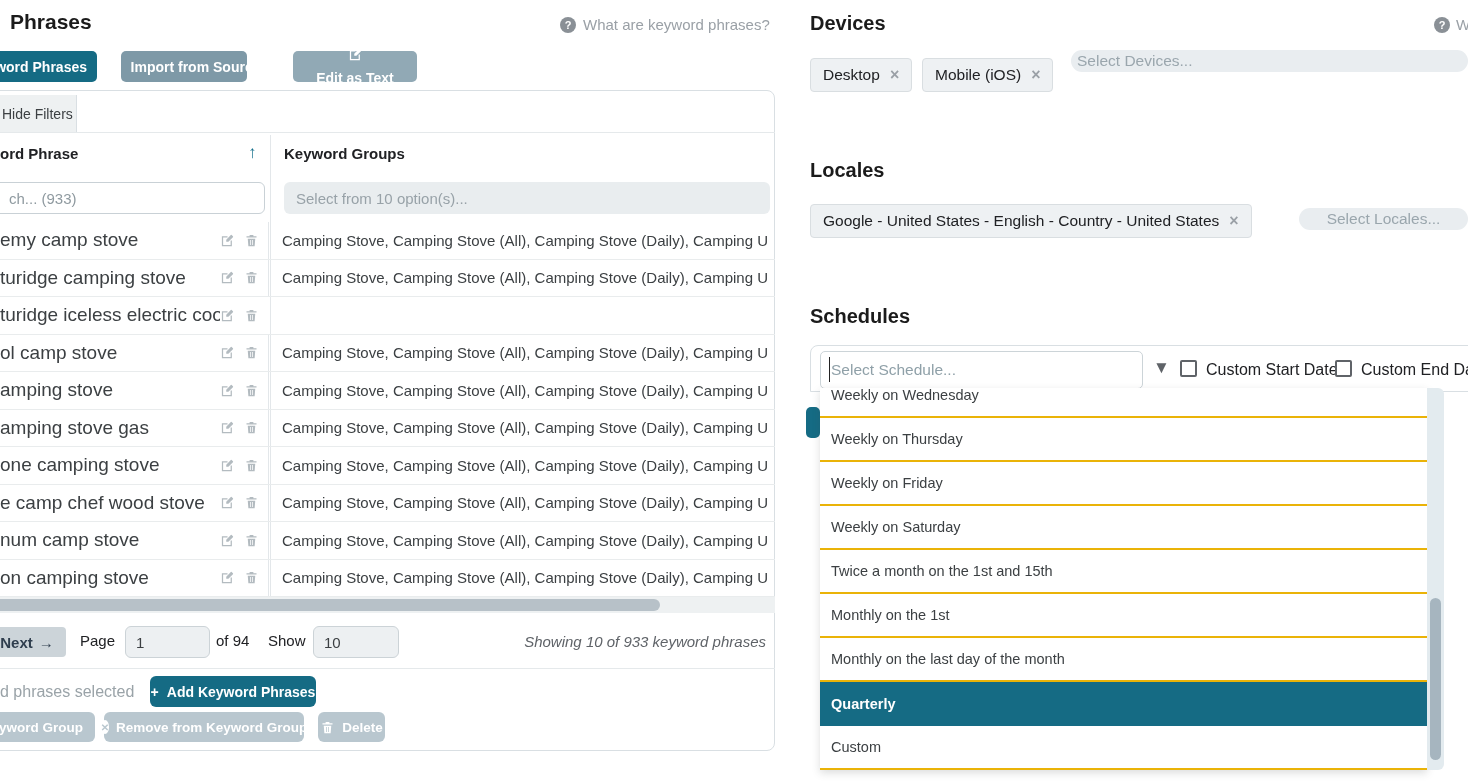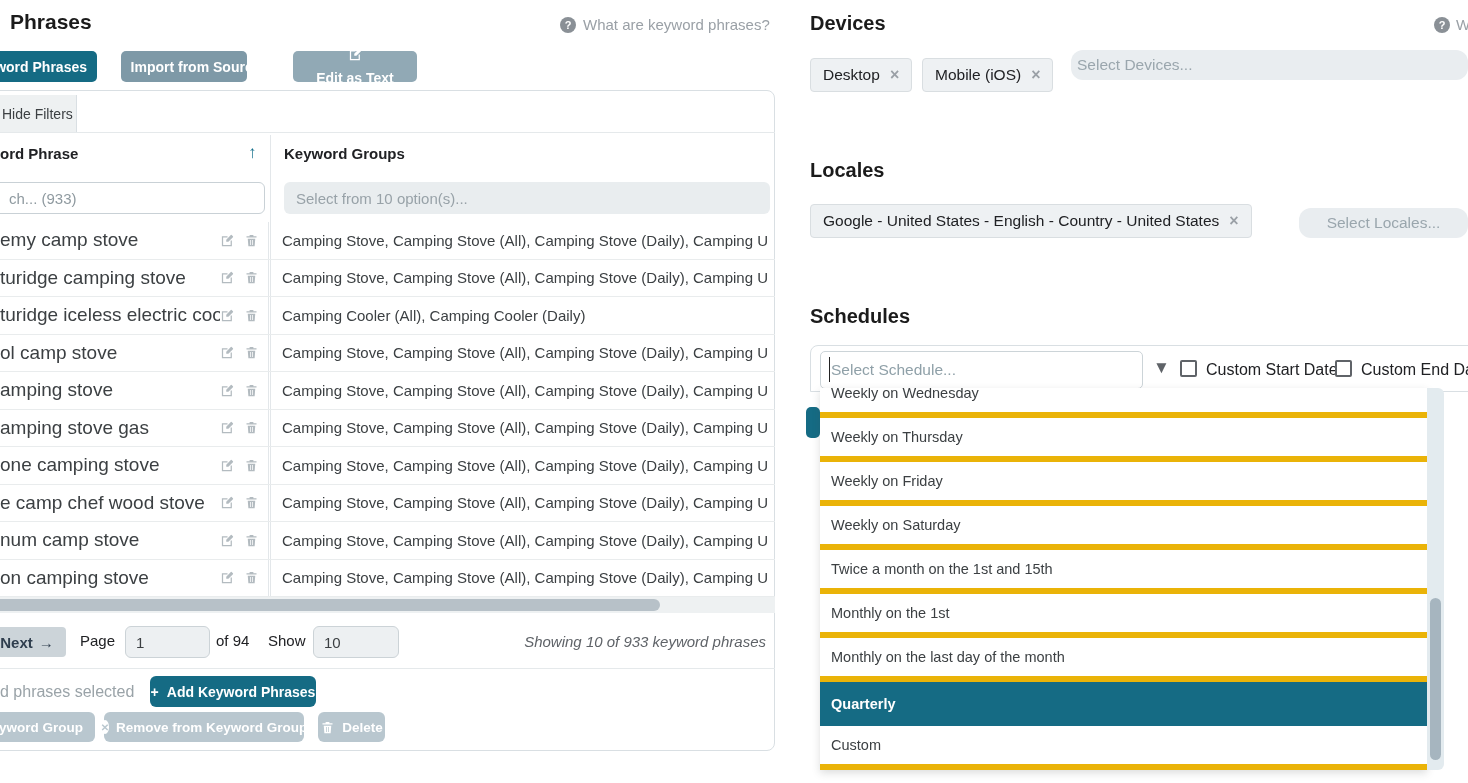--- a/index.html
+++ b/index.html
@@ -79,21 +79,21 @@
   .circle-x { display:inline-flex; width:14px; height:14px; border-radius:50%; background:#fff;
     color:#b9c7cf; font-size:10px; font-weight:bold; align-items:center; justify-content:center; }
 
   
   .rp-title { font-size:20px; font-weight:bold; color:#1b1b1b; }
   .rp-help { left:1434px; top:16px; display:flex; align-items:center; gap:6px; color:#9aa0a6; font-size:15px; }
   .chip { position:absolute; height:34px; background:#eef1f3; border:1px solid #d9dee1;
     border-radius:4px; display:flex; align-items:center; padding:0 12px; gap:10px;
     font-size:15.5px; color:#202124; white-space:nowrap;margin-top:8px; }
   .chip .x { color:#9aa0a6; font-size:16px; font-weight:bold; cursor:pointer; }
-  .gray-input { position:absolute; height:30px; background:#e9edf0; border:none; border-radius:12px;
+  .gray-input { position:absolute; height:22px; background:#e9edf0; border:none; border-radius:12px;
     font-size:15.5px; padding:0 6px; font-family:inherit; outline:none; }
   .gray-input::placeholder { color:#9aa6ad; }
 
   .sched-box { left:810px; top:345px; width:700px; height:47px; border:1px solid #d9dfe3;
     border-radius:8px 0 0 0; background:#fff; }
   .sched-input { left:820px; top:351px; width:323px; height:38px; background:#fff;
     border:1px solid #ccd4d8; border-radius:5px; font-size:15.5px; padding:0 10px;
     font-family:inherit; outline:none; }
   .sched-input::placeholder { color:#8fa0a8; }
   .caret-bar { left:829px; top:357px; width:1px; height:25px; background:#222; }
@@ -102,21 +102,21 @@
     border:2px solid #5f6368; border-radius:2px; background:#fff; cursor:pointer; }
   .cb-label { position:absolute; top:361px; font-size:16px; color:#202124; white-space:nowrap; }
 
   .teal-fragment { left:806px; top:407px; width:14px; height:31px; background:#156b84;
     border-radius:5px; }
 
   .dd-panel { left:820px; top:388px; width:607px; height:382px; background:#fff;
     overflow:hidden; box-shadow:0 3px 8px rgba(60,64,67,.18); }
   .dd-list { margin-top:-14px; }
   .dd-item { height:44px; display:flex; align-items:center; padding-left:11px;
-    font-size:14.5px; color:#3c4043; border-bottom:6px solid #eab308; cursor:pointer;
+    font-size:14.5px; color:#3c4043; border-bottom:2px solid #eab308; cursor:pointer;
     white-space:nowrap; background:#fff; }
   .dd-item.selected { background:#156b84; color:#fff; font-weight:bold; border-bottom:none; }
   .dd-track { left:1427px; top:388px; width:17px; height:382px; background:#e3ebef;
     border-radius:0 6px 6px 0; }
   .dd-thumb { left:1430px; top:598px; width:11px; height:162px; background:#a6b5bf;
     border-radius:6px; cursor:grab; }
 </style>
 </head>
 <body>
 
@@ -186,21 +186,20 @@
     <div class="krow">
       <div class="kphrase">turidge iceless electric cooler</div>
       <div class="kicons">
         <svg class="icon-svg" viewBox="0 0 24 24">
           <path d="M3 5h9v2H5v12h12v-7h2v9H3V5zm17.7.3l-2-2a1 1 0 0 0-1.4 0L10 10.6V14h3.4l7.3-7.3a1 1 0 0 0 0-1.4z"></path>
         </svg>
         <svg class="icon-svg" viewBox="0 0 24 24">
           <path d="M9 3h6v2h5v2H4V5h5V3zM6 9h12l-1 12H7L6 9zm4 2v8h1.2v-8H10zm2.8 0v8H14v-8h-1.2z"></path>
         </svg>
       </div>
-      <div class="kgroups">Camping Cooler (All), Camping Cooler (Daily)</div>
     </div>
     <div class="krow">
       <div class="kphrase">ol camp stove</div>
       <div class="kicons">
         <svg class="icon-svg" viewBox="0 0 24 24">
           <path d="M3 5h9v2H5v12h12v-7h2v9H3V5zm17.7.3l-2-2a1 1 0 0 0-1.4 0L10 10.6V14h3.4l7.3-7.3a1 1 0 0 0 0-1.4z"></path>
         </svg>
         <svg class="icon-svg" viewBox="0 0 24 24">
           <path d="M9 3h6v2h5v2H4V5h5V3zM6 9h12l-1 12H7L6 9zm4 2v8h1.2v-8H10zm2.8 0v8H14v-8h-1.2z"></path>
         </svg>

